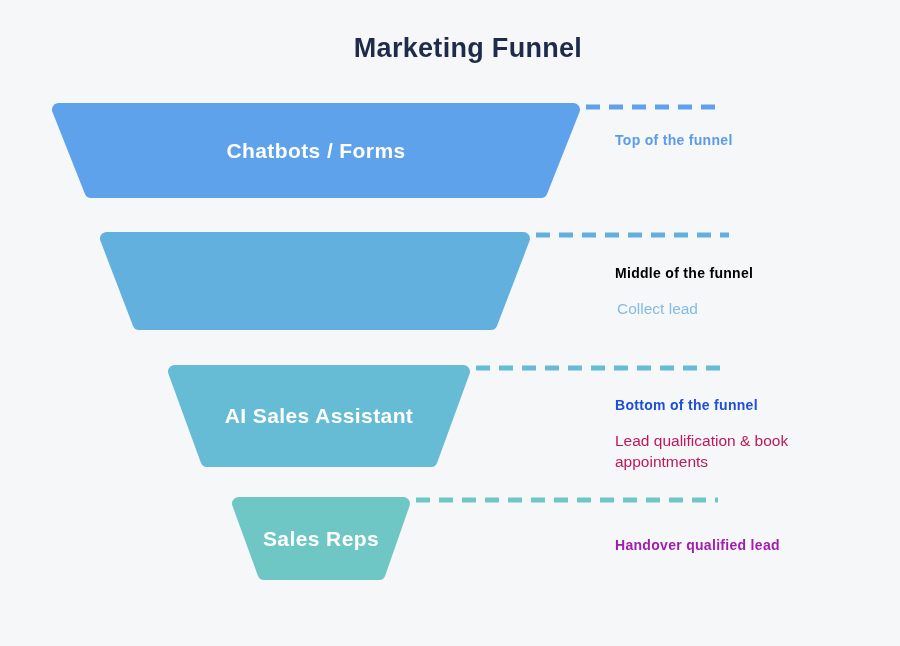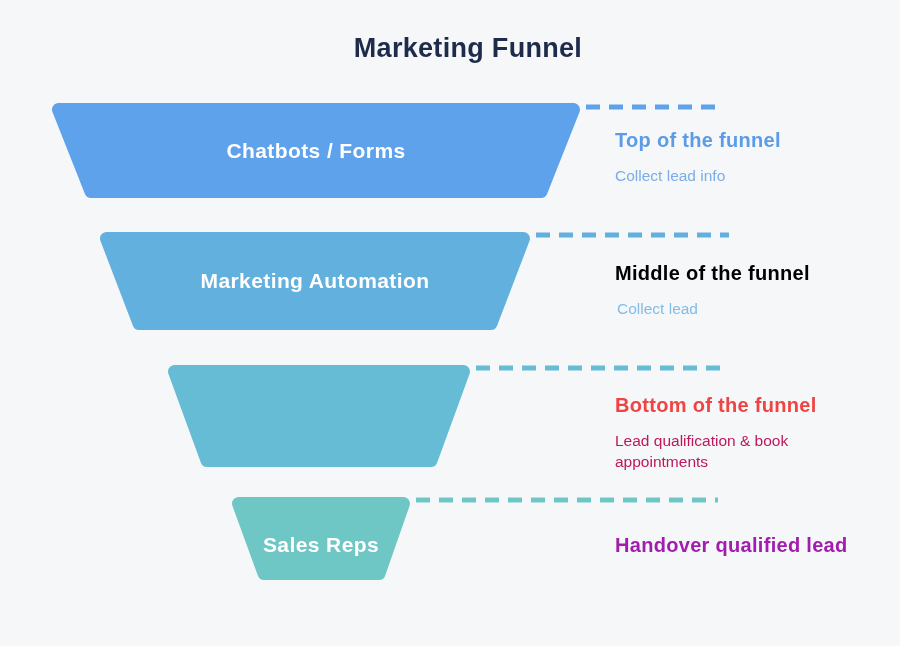--- a/index.html
+++ b/index.html
@@ -12,21 +12,21 @@
     font-size:27px;font-weight:bold;letter-spacing:.3px;color:#1e2b4a;
   }
   .shapes{position:absolute;left:0;top:0;}
   .trap{stroke-width:13;stroke-linejoin:round;}
   .dash{stroke-width:5;stroke-dasharray:14 9;fill:none;}
   .stage-label{
     position:absolute;display:flex;align-items:center;justify-content:center;
     color:#ffffff;font-weight:bold;font-size:21px;letter-spacing:.4px;
   }
   .annotation{position:absolute;line-height:22px;}
-  .ann-heading{font-size:20px;font-weight:bold;letter-spacing:.3px;}
+  .ann-heading{font-size:14px;font-weight:bold;letter-spacing:.3px;}
   .ann-desc{font-size:15.5px;margin-top:14px;max-width:235px;line-height:21px;}
 </style>
 </head>
 <body>
 
 <div class="canvas">
 
   <div class="title-wrap" style="color: rgb(30, 43, 74);">Marketing Funnel</div>
 
   <svg class="shapes" width="900" height="646" viewBox="0 0 900 646">
@@ -36,35 +36,34 @@
     <path class="trap" d="M174.5,371.5 L463.5,371.5 L431,460.5 L207,460.5 Z" fill="#65bcd4" stroke="#65bcd4"></path>
     <path class="trap" d="M238.5,503.5 L403.5,503.5 L379,573.5 L264,573.5 Z" fill="#6ec7c5" stroke="#6ec7c5"></path>
 
     <line class="dash" x1="586" y1="107" x2="724" y2="107" stroke="#5ea2ec"></line>
     <line class="dash" x1="536" y1="235" x2="729" y2="235" stroke="#62b0de"></line>
     <line class="dash" x1="476" y1="368" x2="727" y2="368" stroke="#65bcd4"></line>
     <line class="dash" x1="416" y1="500" x2="718" y2="500" stroke="#6ec7c5"></line>
   </svg>
 
   <div class="stage-label" style="left: 52px; top: 103px; width: 528px; height: 95px; color: rgb(255, 255, 255);">Chatbots / Forms</div>
-  <div class="stage-label" style="left: 100px; top: 232px; width: 430px; height: 98px; color: rgb(255, 255, 255);">Marketing Automation</div>
-  <div class="stage-label" style="left: 232px; top: 497px; width: 178px; height: 83px; color: rgb(255, 255, 255); margin-top: 6px;">Sales Reps</div>
+  <div class="stage-label" style="left: 168px; top: 365px; width: 302px; height: 102px; color: rgb(255, 255, 255);">AI Sales Assistant</div>
+  <div class="stage-label" style="left: 232px; top: 497px; width: 178px; height: 83px; color: rgb(255, 255, 255);">Sales Reps</div>
 
   <div class="annotation" style="left:615px;top:129px;">
     <div class="ann-heading" style="color: rgb(91, 156, 232);">Top of the funnel</div>
-    <div class="ann-desc" style="color: rgb(122, 173, 233);">Collect lead info</div>
   </div>
 
   <div class="annotation" style="left:615px;top:262px;">
     <div class="ann-heading" style="color: #000000;">Middle of the funnel</div>
     <div class="ann-desc" style="margin-left: 2px; color: rgb(131, 188, 230);">Collect lead</div>
   </div>
 
   <div class="annotation" style="left:615px;top:394px;">
-    <div class="ann-heading" style="color: #ef4444;">Bottom of the funnel</div>
+    <div class="ann-heading" style="color: #1d4ed8;">Bottom of the funnel</div>
     <div class="ann-desc" style="max-width: 230px; color: #be185d;">Lead qualification &amp; book appointments</div>
   </div>
 
   <div class="annotation" style="left:615px;top:534px;">
     <div class="ann-heading" style="color: #a21caf;">Handover qualified lead</div>
   </div>
 
 </div>
 
 </body></html>

